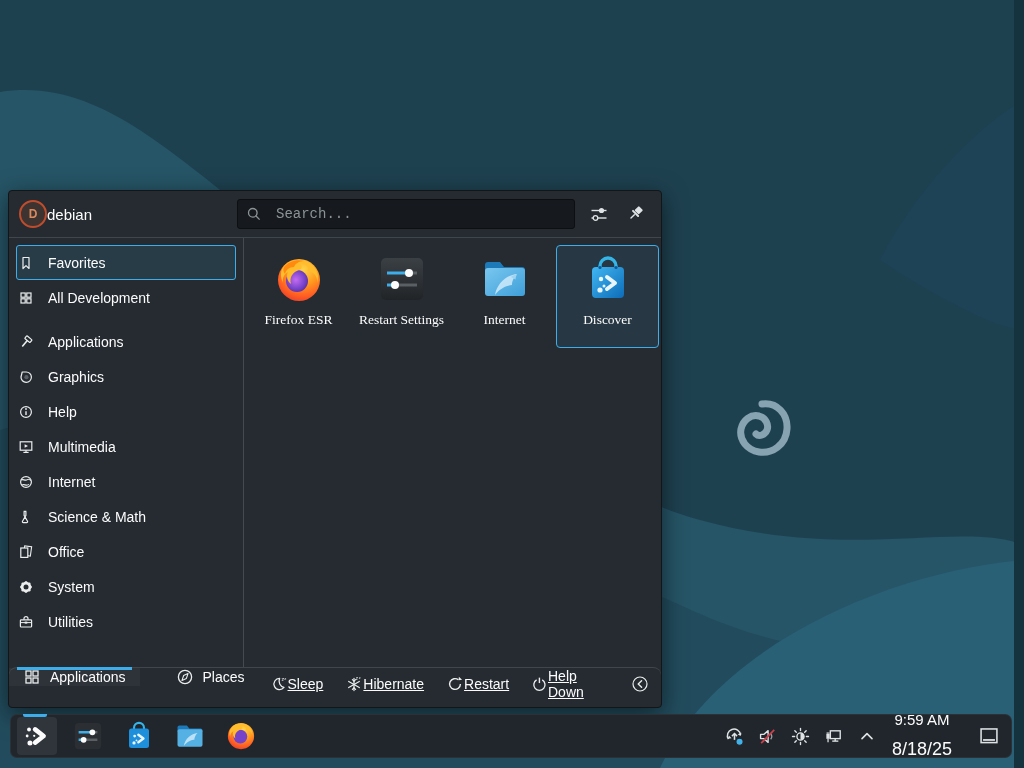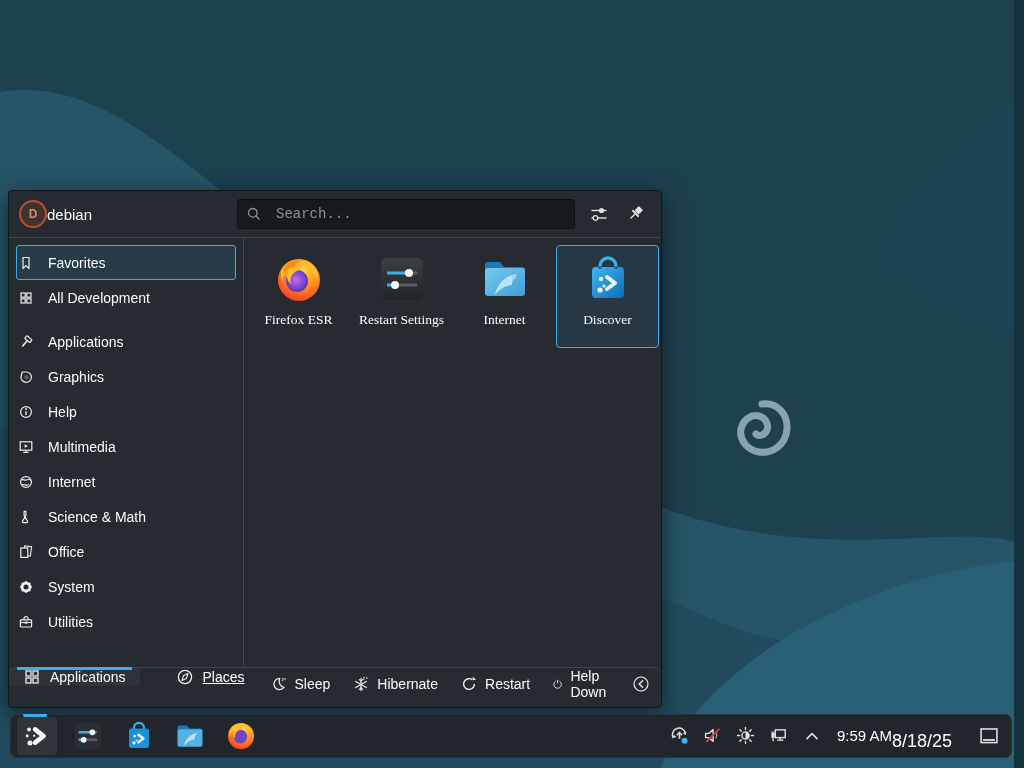--- a/index.html
+++ b/index.html
@@ -35,35 +35,35 @@
   .cell{width:103px;height:103px;display:flex;flex-direction:column;align-items:center;
     padding-top:9px;border:1px solid transparent;border-radius:4px;cursor:default;font-family:Liberation Serif, serif;}
   .cell.selected{border-color:#3daee9;background:rgba(61,174,233,.10);}
   .cell .app-ic{width:48px;height:48px;}
   .cell .app-label{margin-top:8px;font-size:13.5px;text-align:center;line-height:1.32;width:96px;}
   
   .popup-footer{flex:0 0 40px;border-top:1px solid #40474c;display:flex;align-items:flex-start;position:relative;border-radius:8px;}
   .tab{display:flex;align-items:center;gap:9px;padding:0 14px;font-size:14px;position:relative;cursor:default;}
   .tab.active{background:rgba(255,255,255,.04);}
   .tab.active::before{content:"";position:absolute;top:-1px;left:8px;right:8px;height:3px;background:#3daee9;}
-  .action{display:flex;align-items:center;gap:7px;padding:0 11px;font-size:14px;cursor:default;}
+  .action{display:flex;align-items:center;padding:0 11px;font-size:14px;cursor:default;text-decoration:underline;}
   .footer-right{margin-left:auto;display:flex;align-items:stretch;padding-right:4px;}
   .ic18{width:18px;height:18px;}
   
   .panel{position:absolute;left:10px;top:714px;width:1002px;height:44px;background:#20262c;
     border:1px solid rgba(255,255,255,.05);border-radius:7px;display:flex;align-items:center;
     padding:0 10px 0 6px;color:#fcfcfc;}
   .task-btn{width:40px;height:38px;border-radius:4px;display:flex;align-items:center;
     justify-content:center;margin-right:11px;position:relative;}
   .task-btn.active{background:rgba(255,255,255,.07);}
   .task-btn.active::before{content:"";position:absolute;top:-3px;left:6px;width:24px;height:3px;
     background:#3daee9;border-radius:0 0 2px 2px;}
   .tray{margin-left:auto;display:flex;align-items:center;gap:9px;}
   .tray-ic{width:24px;height:24px;display:flex;align-items:center;justify-content:center;}
-  .clock{display:flex;flex-direction:row;align-items:center;line-height:1.1;margin:0 4px;}
+  .clock{display:flex;flex-direction:column;align-items:center;line-height:1.1;margin:0 4px;}
   .clock .t{font-size:15px;}
   .clock .d{font-size:18px;margin-top:12px;}
 </style>
 </head>
 <body>
 
 <svg class="desktop" viewBox="0 0 1024 768">
   <rect width="1024" height="768" fill="#1e4150"></rect>
   <path d="M0,92 C140,70 230,240 400,300 C560,356 520,470 700,520 C850,562 960,520 1024,545 L1024,768 L0,768 Z" fill="#265567"></path>
   <path d="M0,430 C180,380 260,520 470,540 C660,558 700,660 900,650 L1024,640 L1024,768 L0,768 Z" fill="#224c5d"></path>
@@ -303,21 +303,21 @@
       <svg class="ic18" viewBox="0 0 18 18">
         <g fill="none" stroke="#eceeee" stroke-width="1.3">
           <rect x="3" y="3" width="5" height="5"></rect>
             <rect x="10" y="3" width="5" height="5"></rect>
           <rect x="3" y="10" width="5" height="5"></rect>
             <rect x="10" y="10" width="5" height="5"></rect>
         </g>
       </svg>
       <span>Applications</span>
     </div>
-    <div class="tab" style="margin-left:22px;text-decoration:underline;">
+    <div class="tab" style="margin-left:22px;">
       <svg class="ic18" viewBox="0 0 18 18">
         <circle cx="9" cy="9" r="6.6" fill="none" stroke="#eceeee" stroke-width="1.3"></circle>
         <path d="M12,5.6 L10.4,10.4 L6,12.4 L7.6,7.6 Z" fill="none" stroke="#eceeee" stroke-width="1.1" stroke-linejoin="round"></path>
       </svg>
       <span>Places</span>
     </div>
 
     <div class="footer-right">
       <div class="action">
         <svg class="ic18" viewBox="0 0 18 18">

